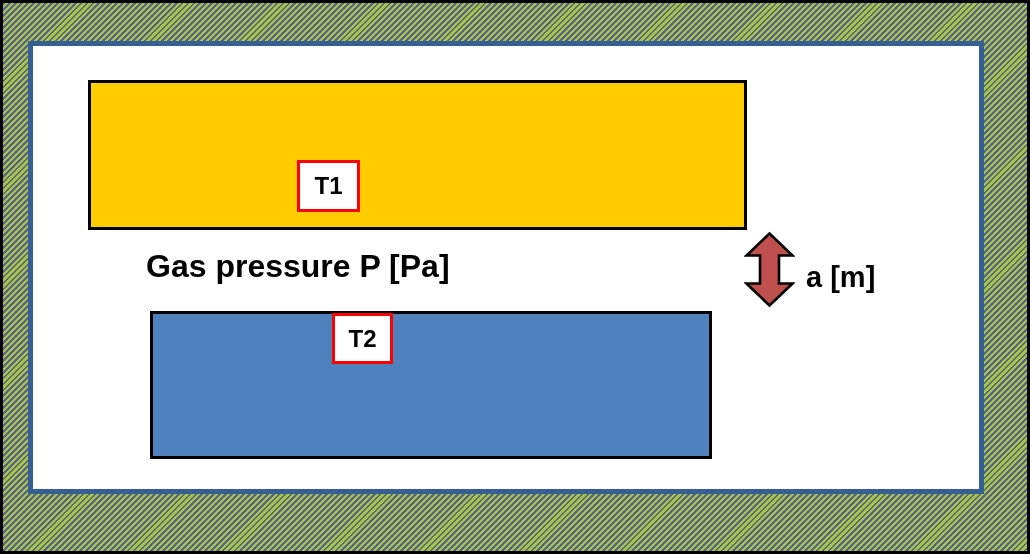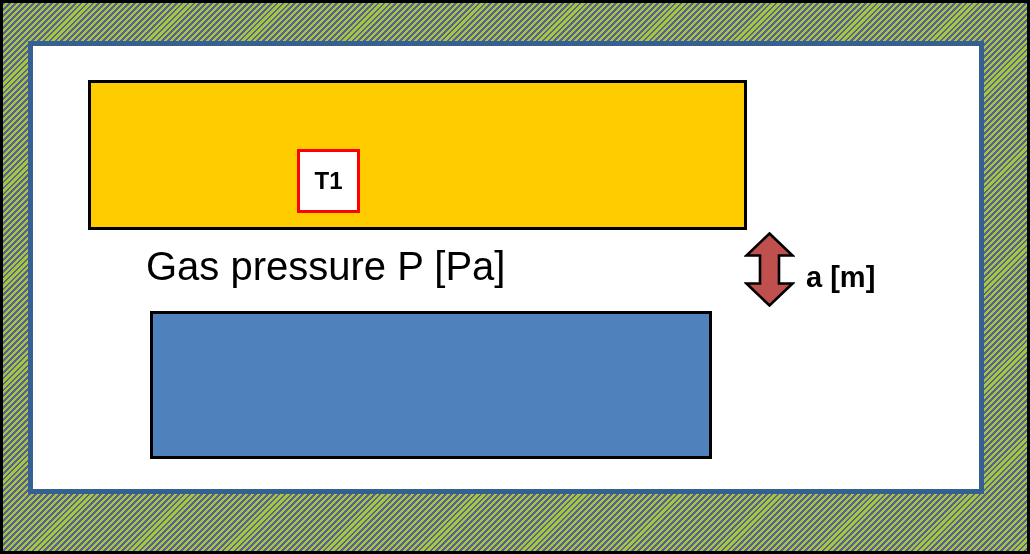--- a/index.html
+++ b/index.html
@@ -74,36 +74,36 @@
     display: flex;
     align-items: center;
     justify-content: center;
     font-weight: 700;
     font-size: 24px;
     color: var(--text-color);
     z-index: 3;
   }
   .tag-t1 {
     left: 297px;
-    top: 149px;
+    top: 160px;
     width: 63px;
-    height: 64px;
+    height: 52px;
   }
   .tag-t2 {
     left: 332px;
     top: 313px;
     width: 61px;
     height: 51px;
   }
   .pressure-label {
     position: absolute;
     left: 146px;
     top: 247px;
-    font-weight: 400;
-    font-size: 40px;
+    font-weight: 700;
+    font-size: 32px;
     line-height: 38px;
     color: var(--text-color);
     white-space: nowrap;
     z-index: 2;
   }
   .gap-arrow {
     position: absolute;
     left: 744px;
     top: 231px;
     width: 51px;
@@ -130,20 +130,23 @@
   <div class="chamber-interior"></div>
 
   <div class="plate plate-t1"></div>
 
   <div class="plate plate-t2"></div>
 
   <div class="plate-tag tag-t1">
     <span>T1</span>
   </div>
 
+  <div class="plate-tag tag-t2">
+    <span>T2</span>
+  </div>
 
   <div class="pressure-label">Gas pressure P [Pa]</div>
 
   <svg class="gap-arrow" viewBox="0 0 51 77" xmlns="http://www.w3.org/2000/svg">
     <polygon points="25.5,2.5 48.5,24.5 35,24.5 35,52.5 48.5,52.5 25.5,74.5 2.5,52.5 16,52.5 16,24.5 2.5,24.5" fill="var(--arrow-fill)" stroke="#000000" stroke-width="2.6" stroke-linejoin="miter"></polygon>
   </svg>
 
   <div class="gap-label">a [m]</div>
 
   <div class="outer-border"></div>

